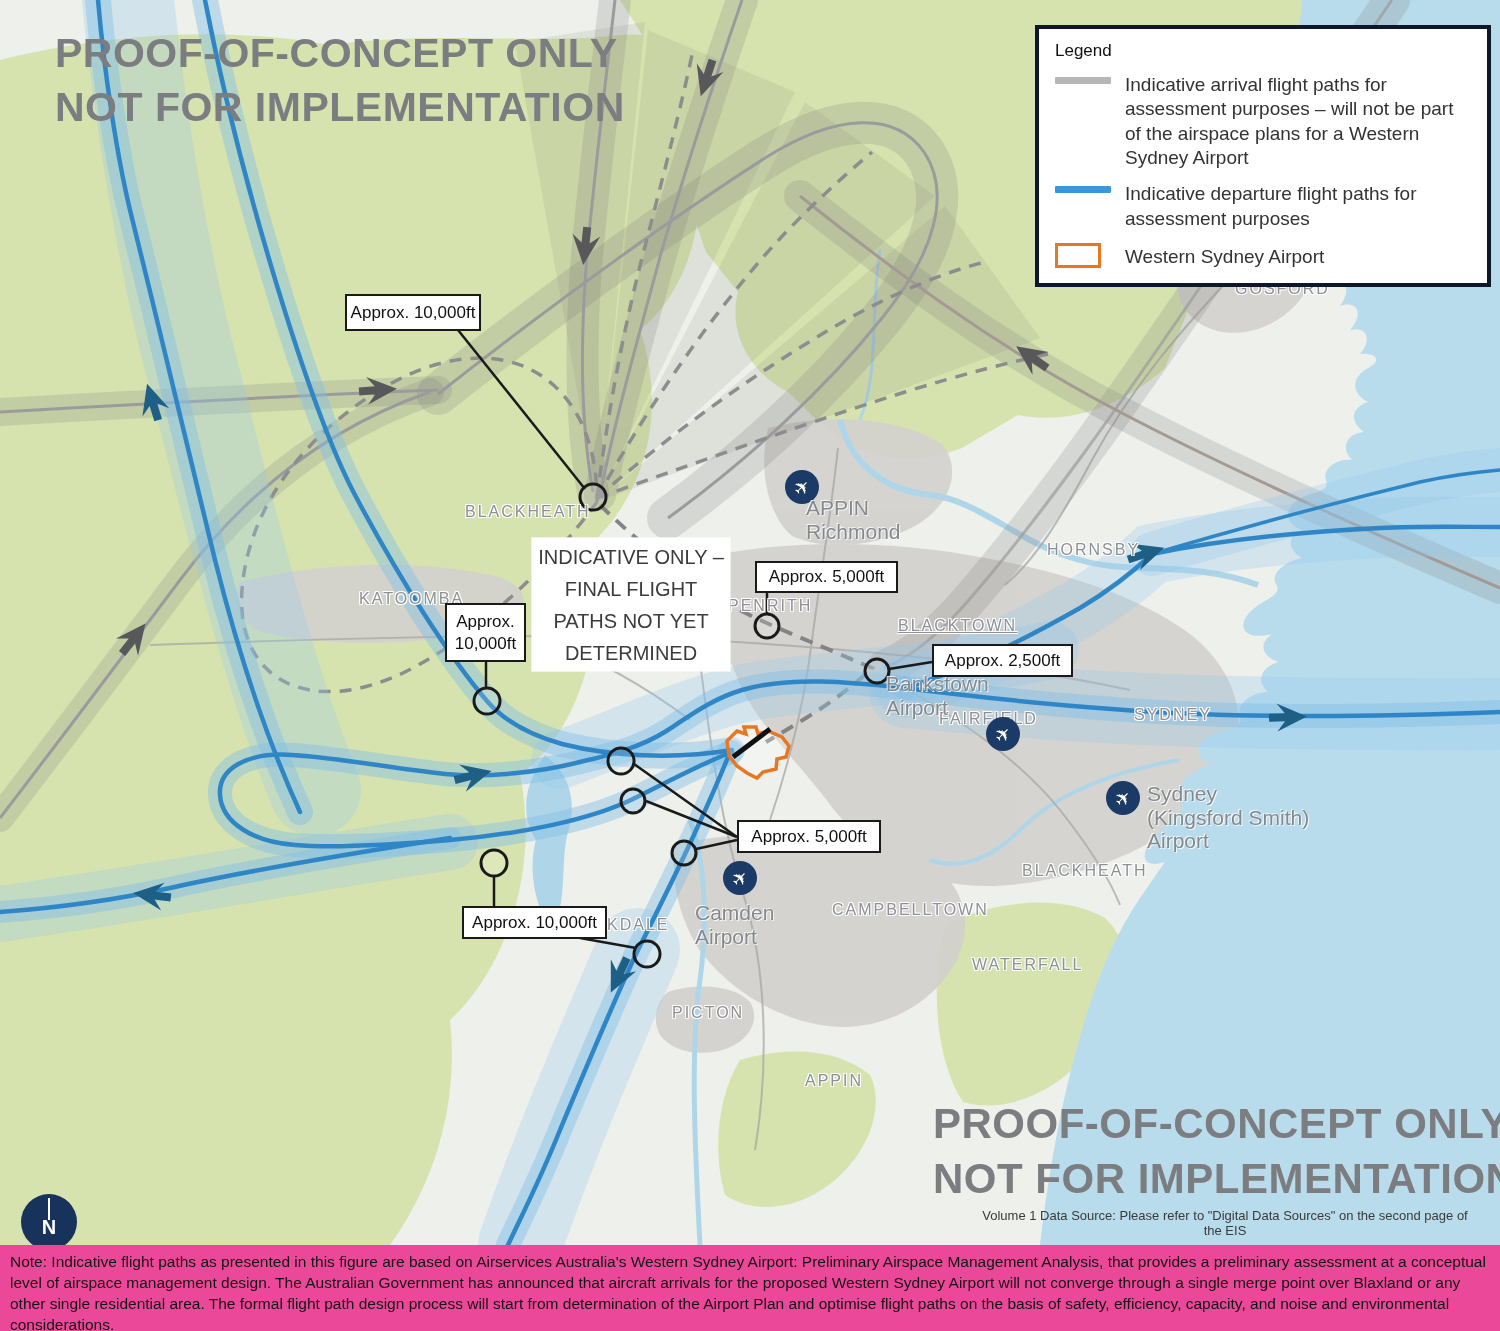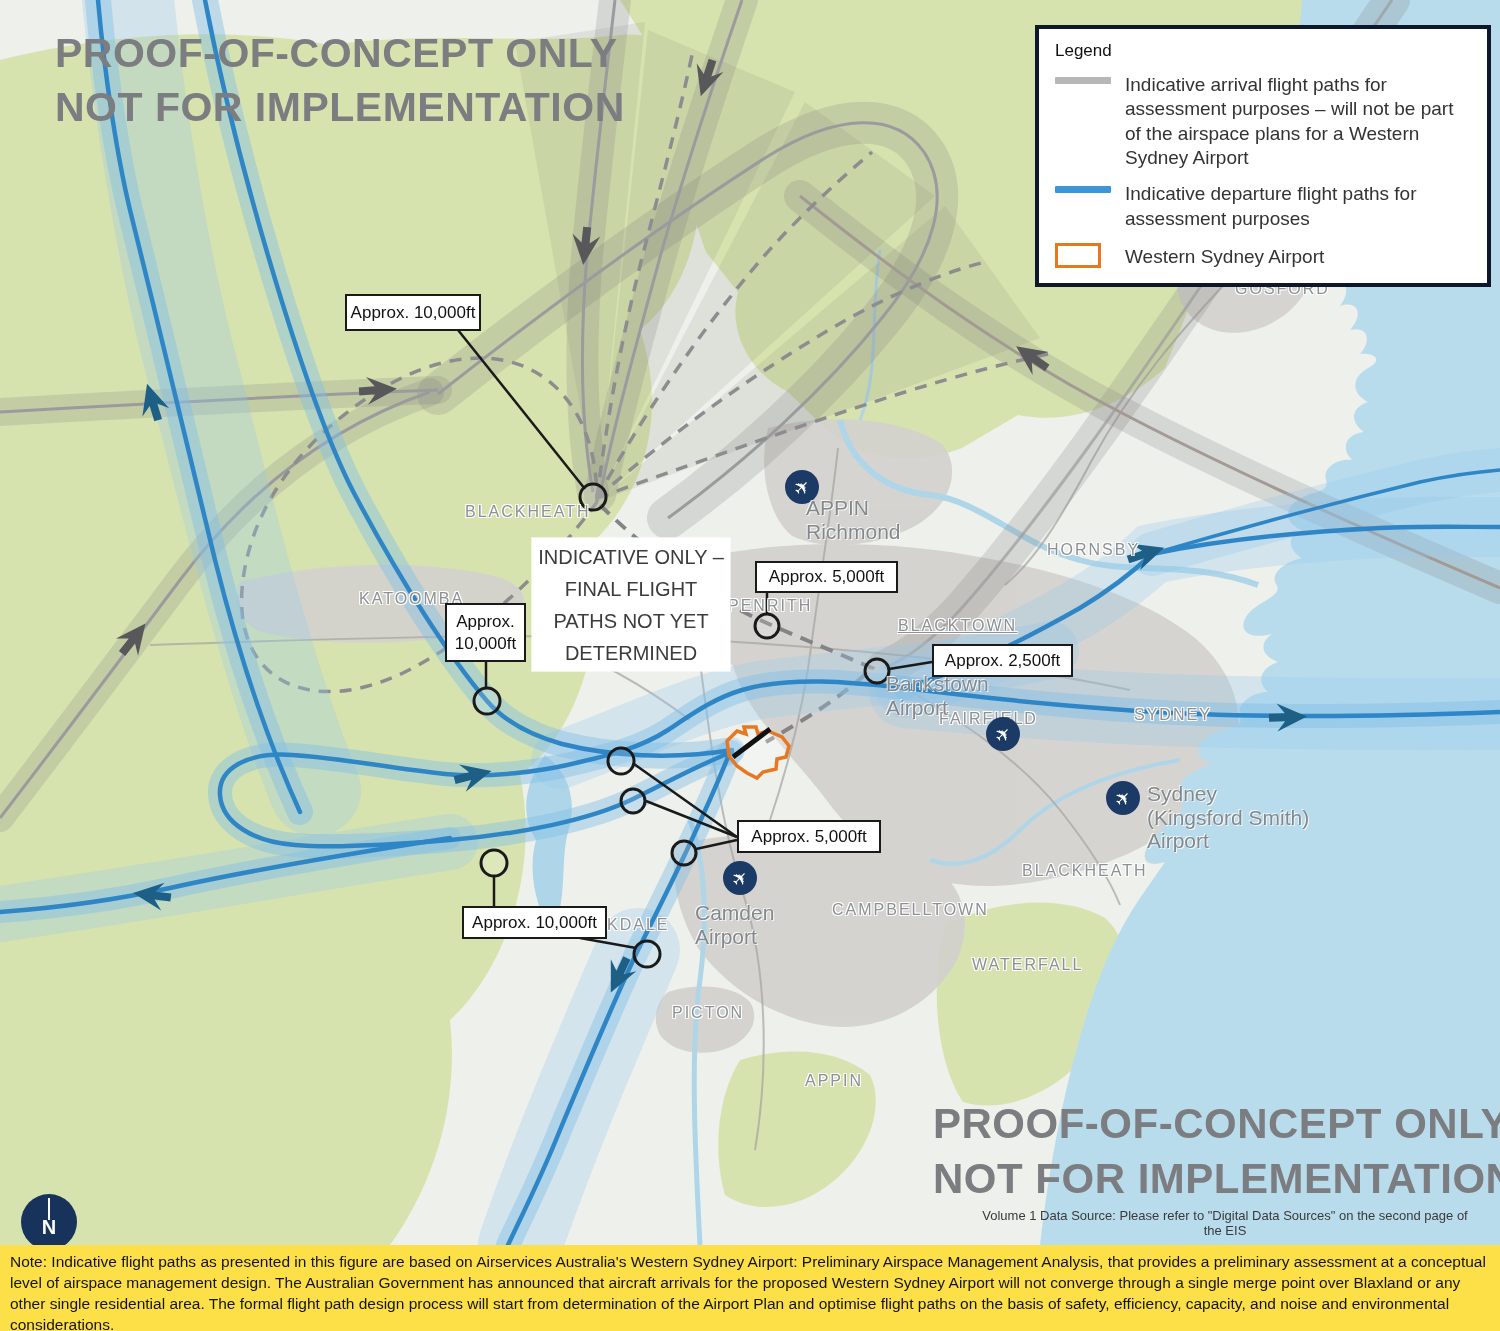--- a/index.html
+++ b/index.html
@@ -39,21 +39,21 @@
   .sw-arr{background:#b7b7b9}
   .sw-dep{background:#3d96d6}
   .sw-apt{width:46px;height:25px;border:3px solid var(--c-orange);background:#fff;margin-top:-4px}
   .lrow p{font-size:19px;line-height:1.28;color:#333}
   .north{position:absolute;left:21px;top:1194px;width:56px;height:56px;border-radius:50%;
        background:#17335c;color:#fff;display:flex;align-items:center;justify-content:center}
   .north .nline{position:absolute;left:50%;top:4px;width:2px;height:22px;background:#fff;transform:translateX(-50%)}
   .north .nl{font-size:20px;font-weight:bold;margin-top:10px}
   .datasource{position:absolute;left:975px;top:1208px;width:500px;text-align:center;
        font-size:13px;color:#3a3a3a}
-  .note{position:absolute;left:0;top:1245px;width:1500px;height:86px;background:#fde047;
+  .note{position:absolute;left:0;top:1245px;width:1500px;height:86px;background:#ec4899;
        padding:6px 12px 0 10px;font-size:15.5px;line-height:1.36;color:#141414}
 </style>
 </head>
 <body>
 
 <div class="stage">
   <div class="map">
 
     <svg width="1500" height="1245" viewBox="0 0 1500 1245">
       <defs>

